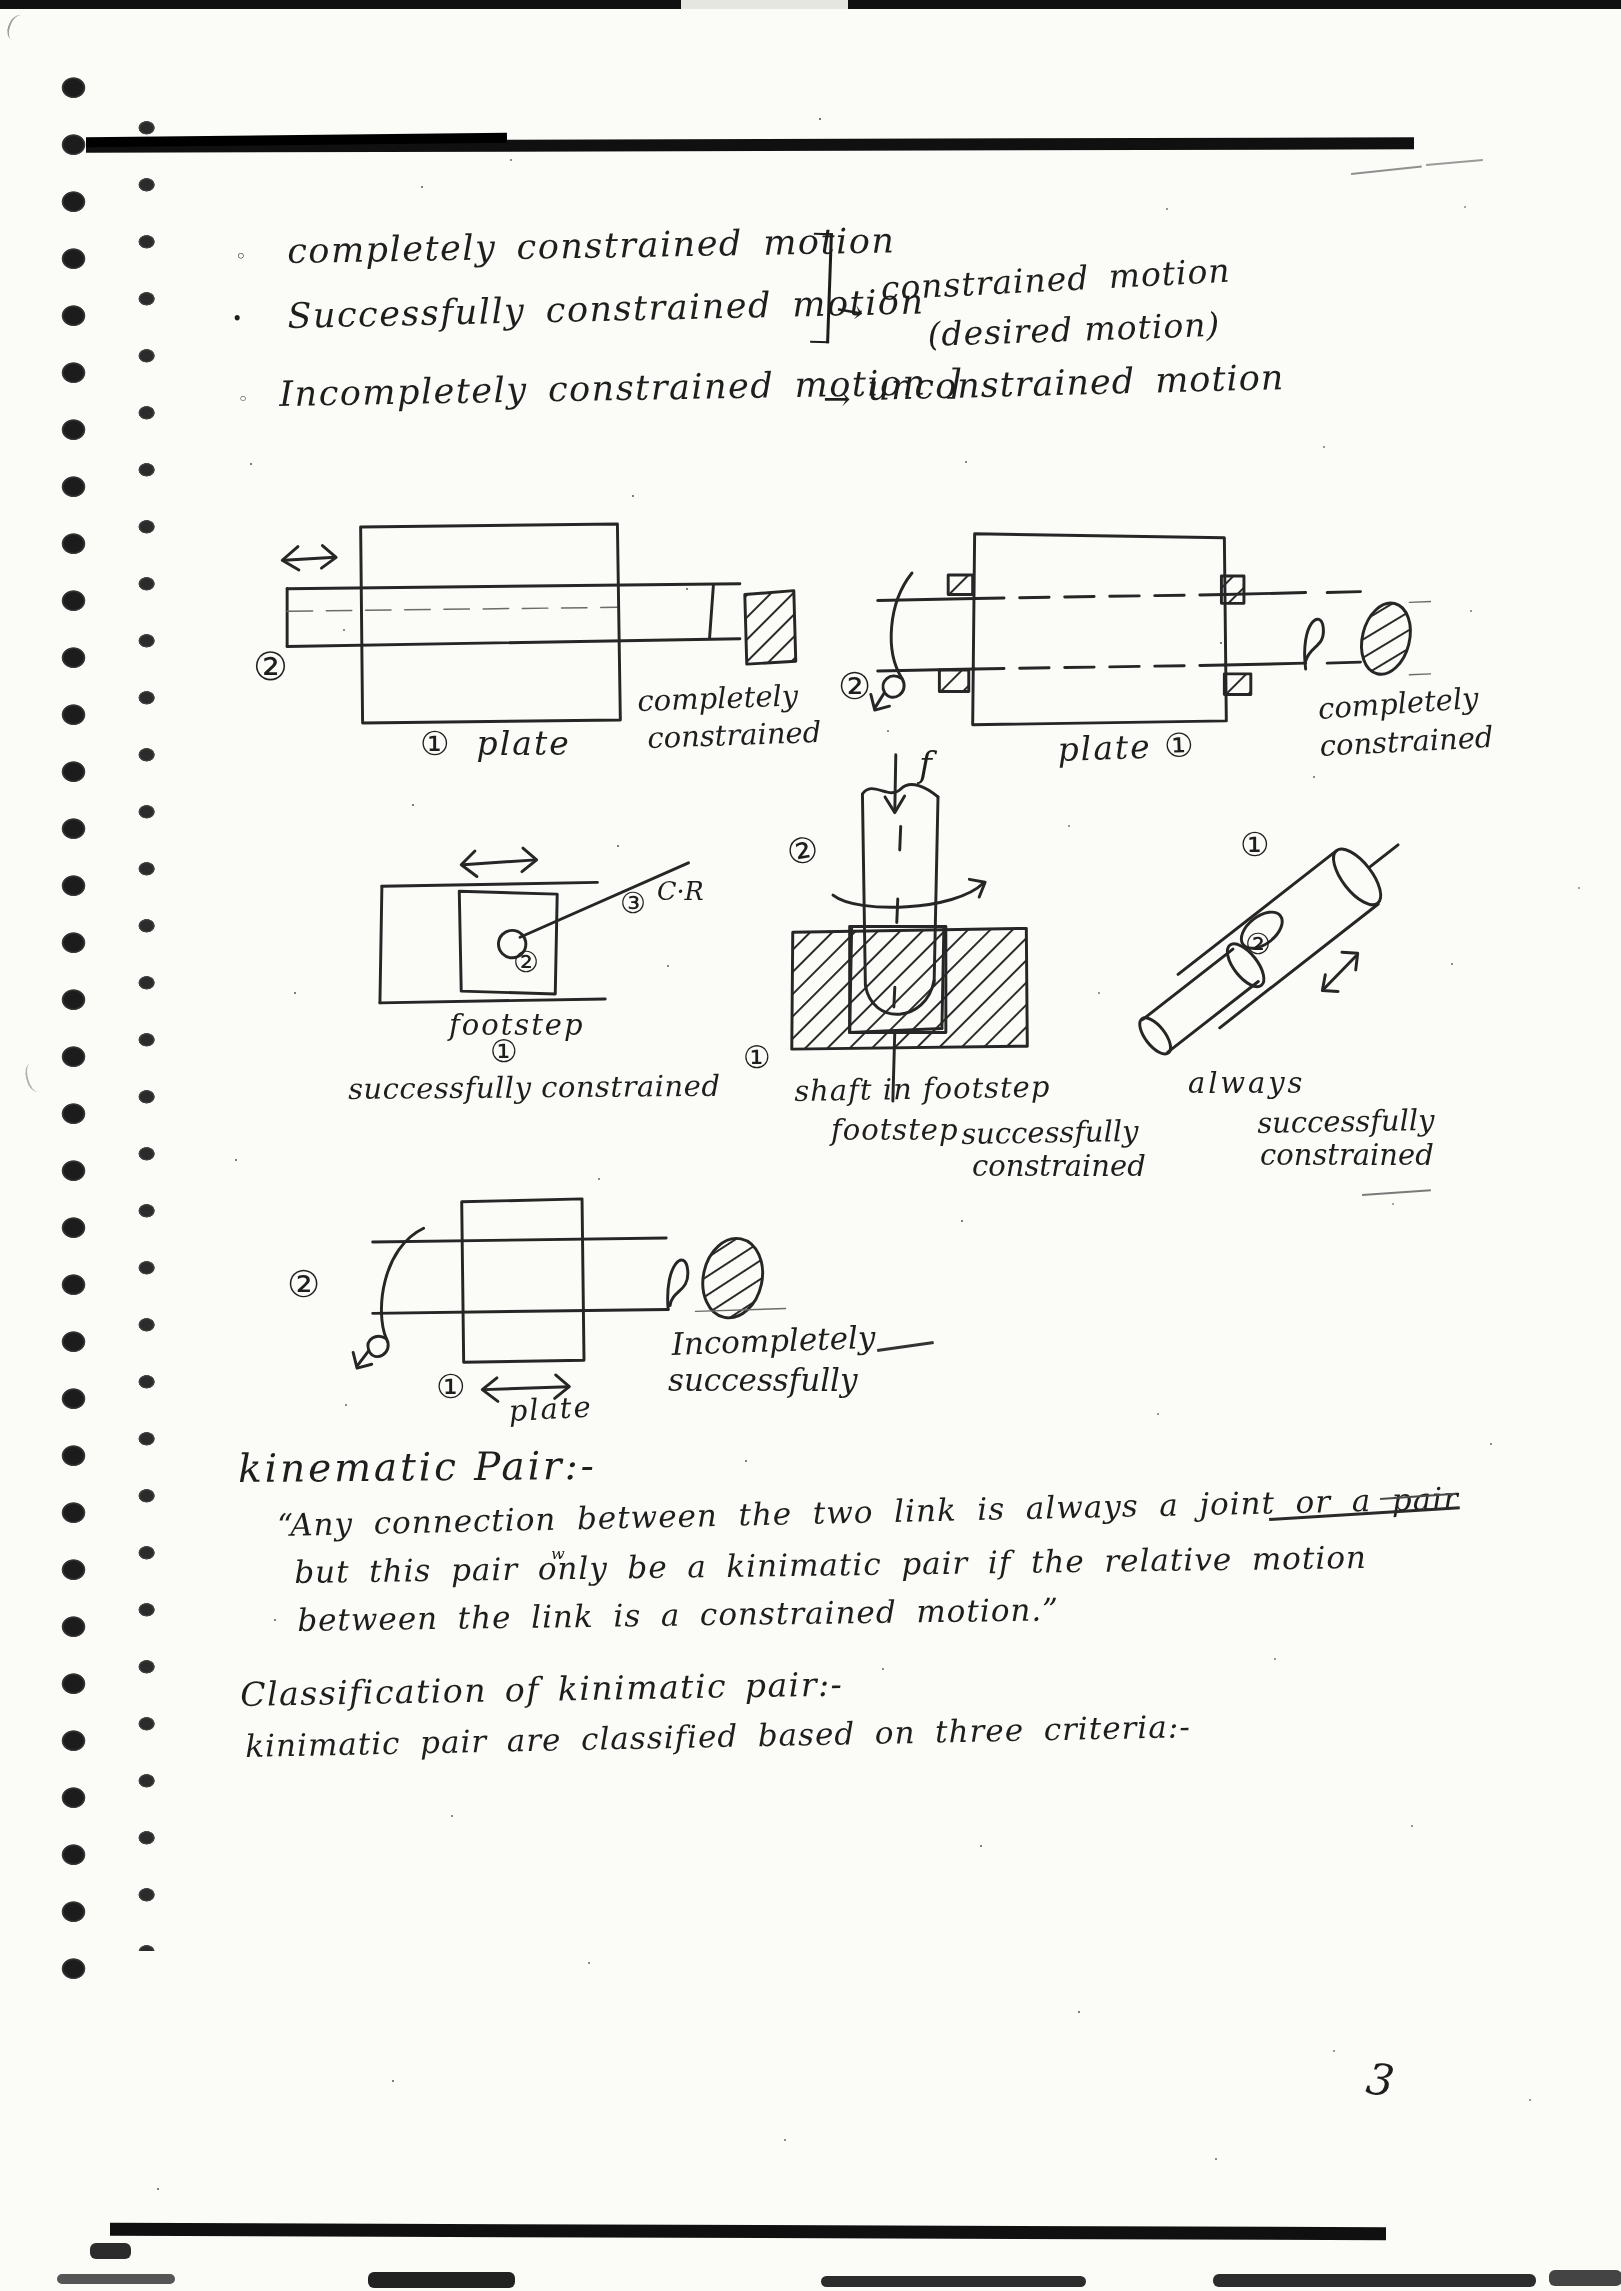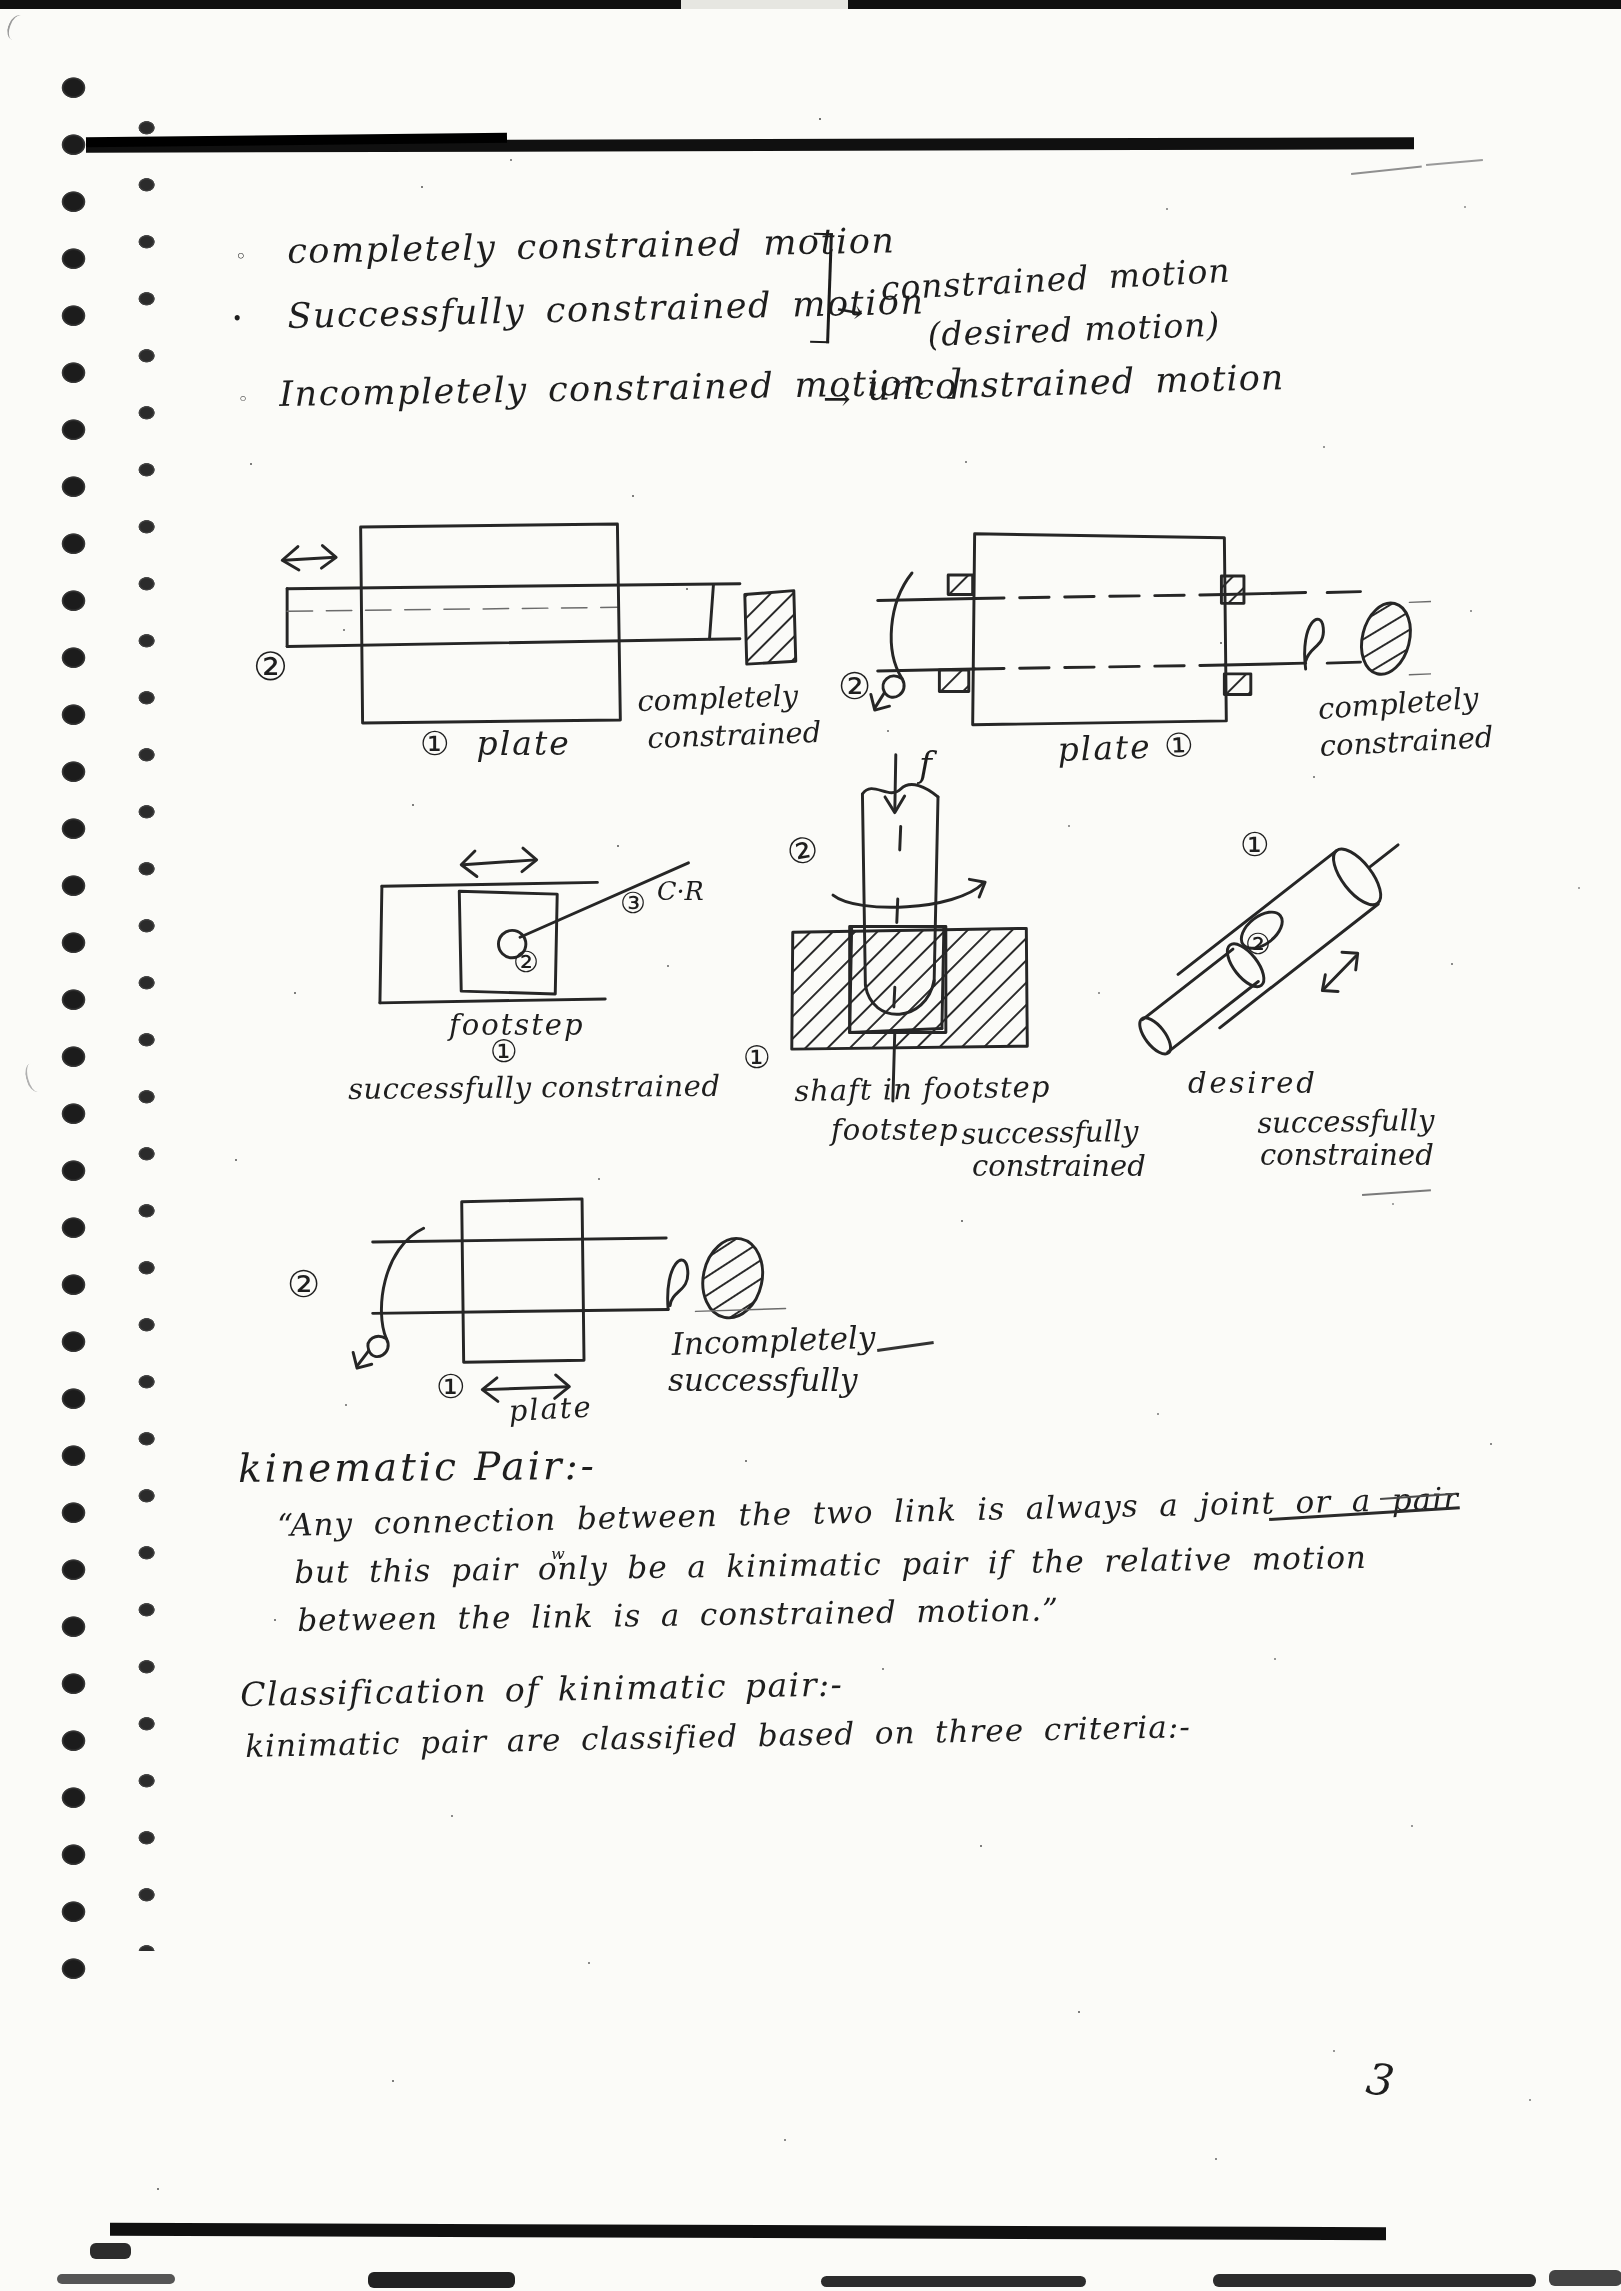--- a/index.html
+++ b/index.html
@@ -188,21 +188,21 @@
       <ellipse cx="-12" cy="132" rx="10" ry="22"></ellipse>
       <ellipse cx="105" cy="132" rx="12" ry="26"></ellipse>
       <ellipse cx="140" cy="114" rx="24" ry="14"></ellipse>
     </g>
     <line x1="196" y1="183" x2="228" y2="150"></line>
     <polyline points="214,146 230,147 228,164"></polyline>
     <polyline points="210,186 194,185 197,169"></polyline>
   </svg>
   <div class="hw circ" style="left:1240px;top:828px;font-size:33px;">①</div>
   <div class="hw circ" style="left:1245px;top:929px;font-size:29px;">②</div>
-  <div class="hw" style="left:1188px;top:1068px;font-size:29px;letter-spacing:2.9px;">desired</div>
+  <div class="hw" style="left:1188px;top:1068px;font-size:29px;letter-spacing:2.9px;">always</div>
   <div class="hw" style="left:1257px;top:1108px;font-size:29px;transform:rotate(-1deg);">successfully</div>
   <div class="hw" style="left:1260px;top:1140px;font-size:29px;">constrained</div>
 
   <svg class="diagram" style="left:284px;top:1194px;" width="510" height="225" viewBox="0 0 520 230">
     <path d="M142,35 C100,55 92,120 104,148"></path>
     <path d="M104,148 C112,162 92,174 86,160 C82,148 94,142 104,148"></path>
     <path d="M86,160 L74,176"></path>
     <polyline points="70,162 74,178 89,174"></polyline>
     <line x1="90" y1="49" x2="390" y2="45"></line>
     <line x1="90" y1="122" x2="392" y2="118"></line>

